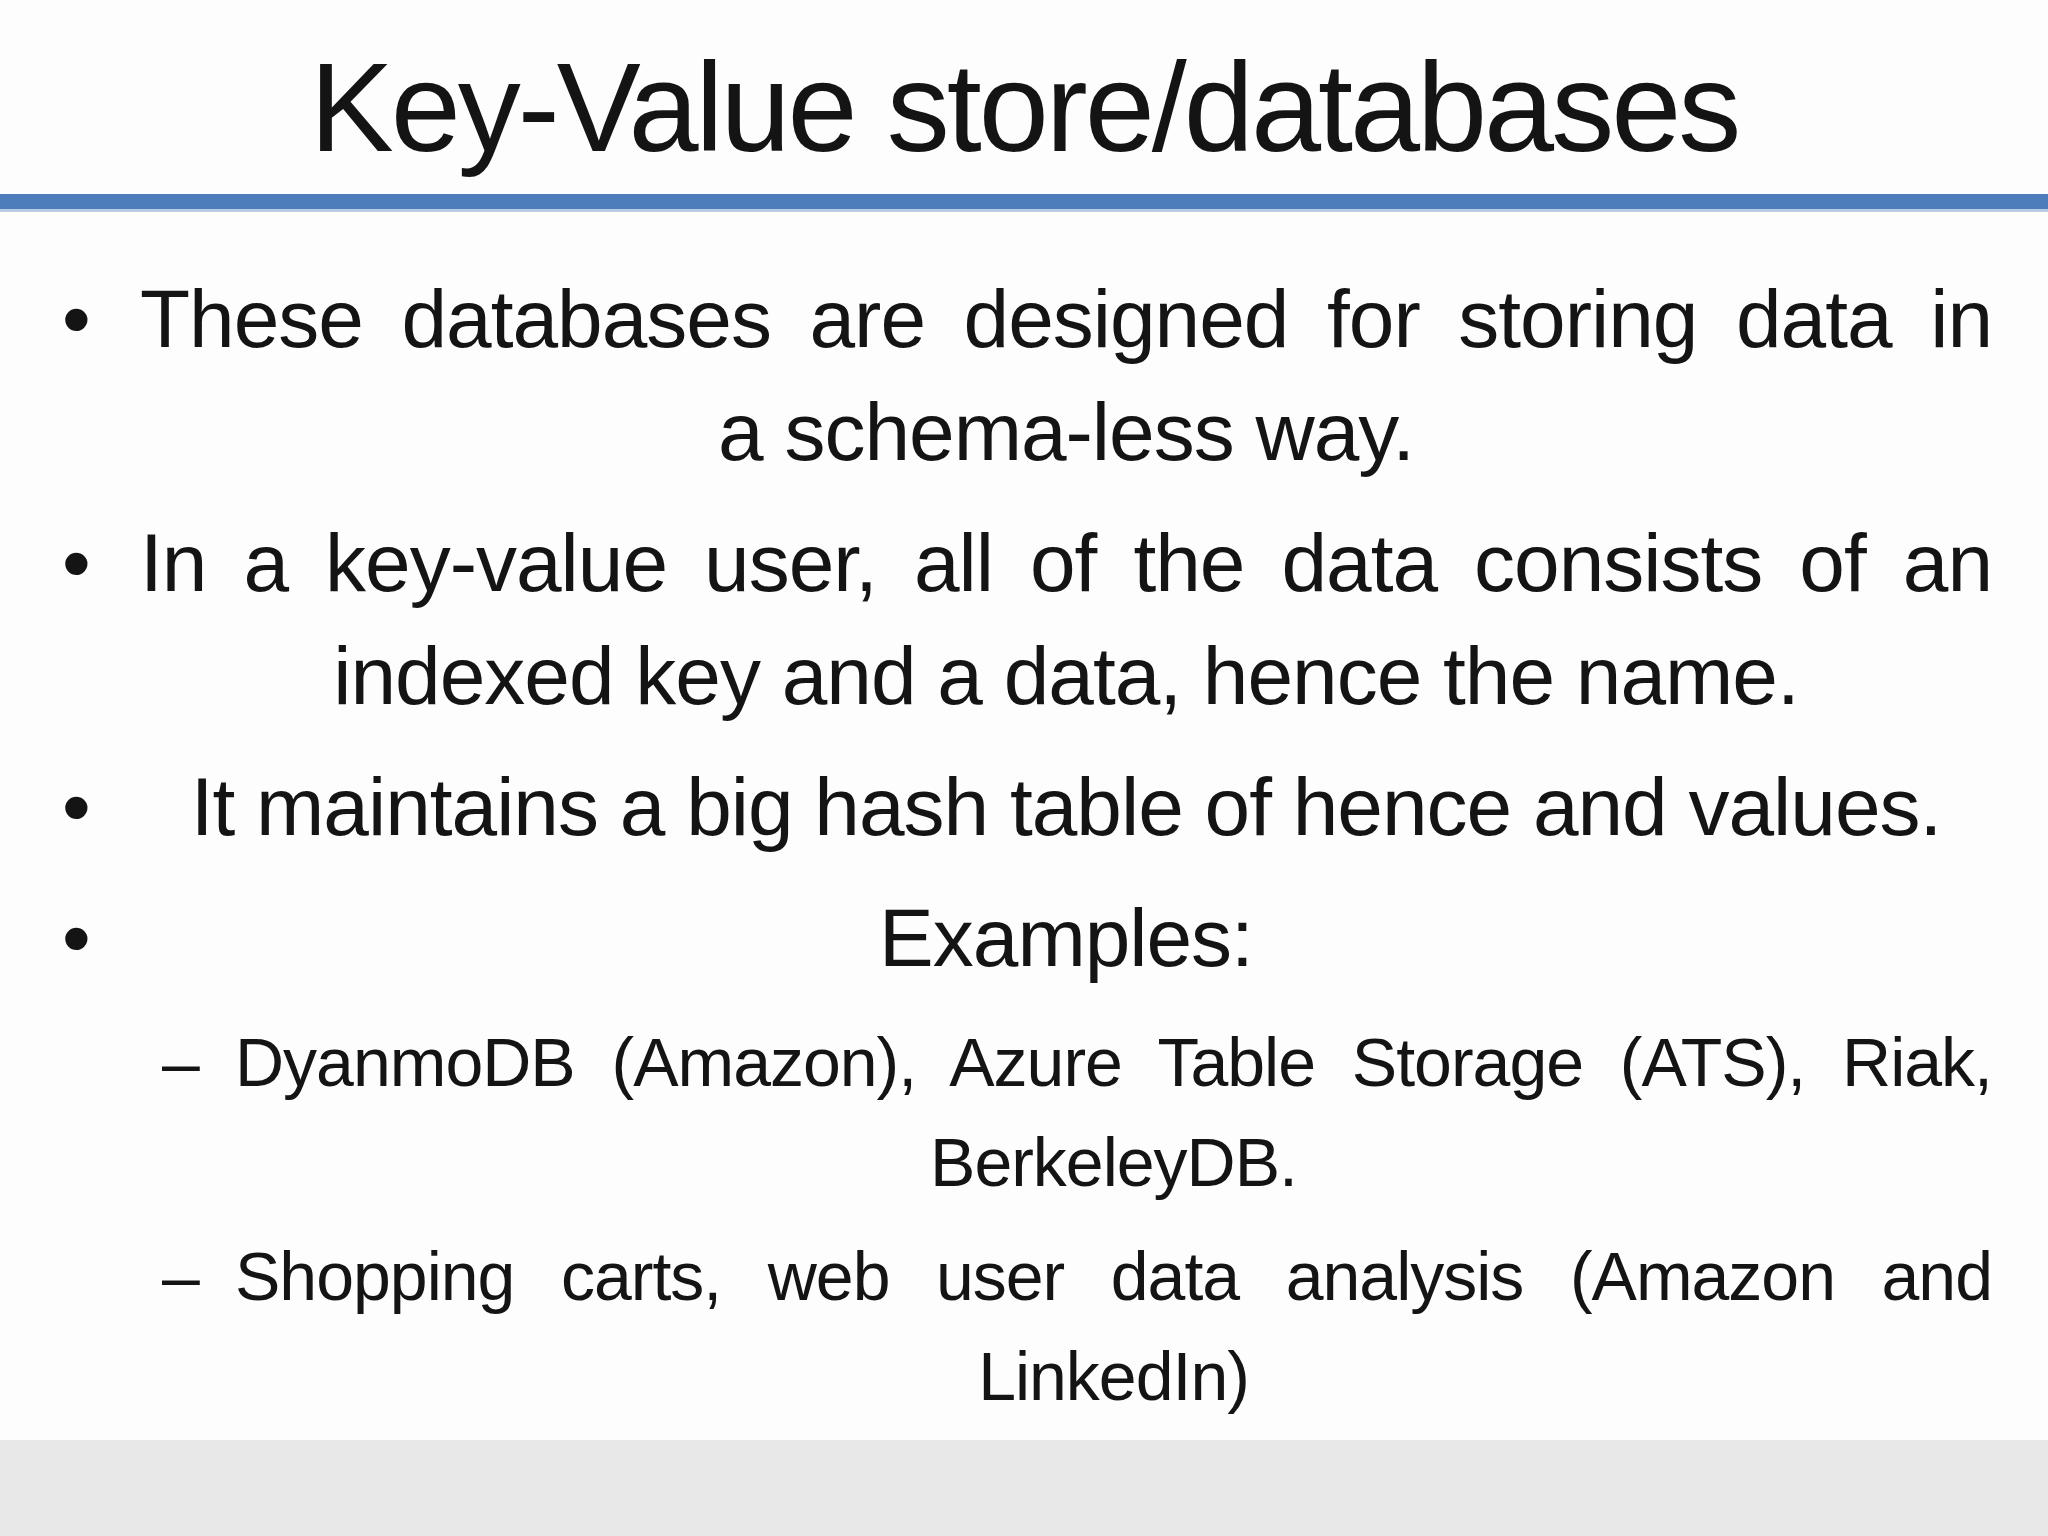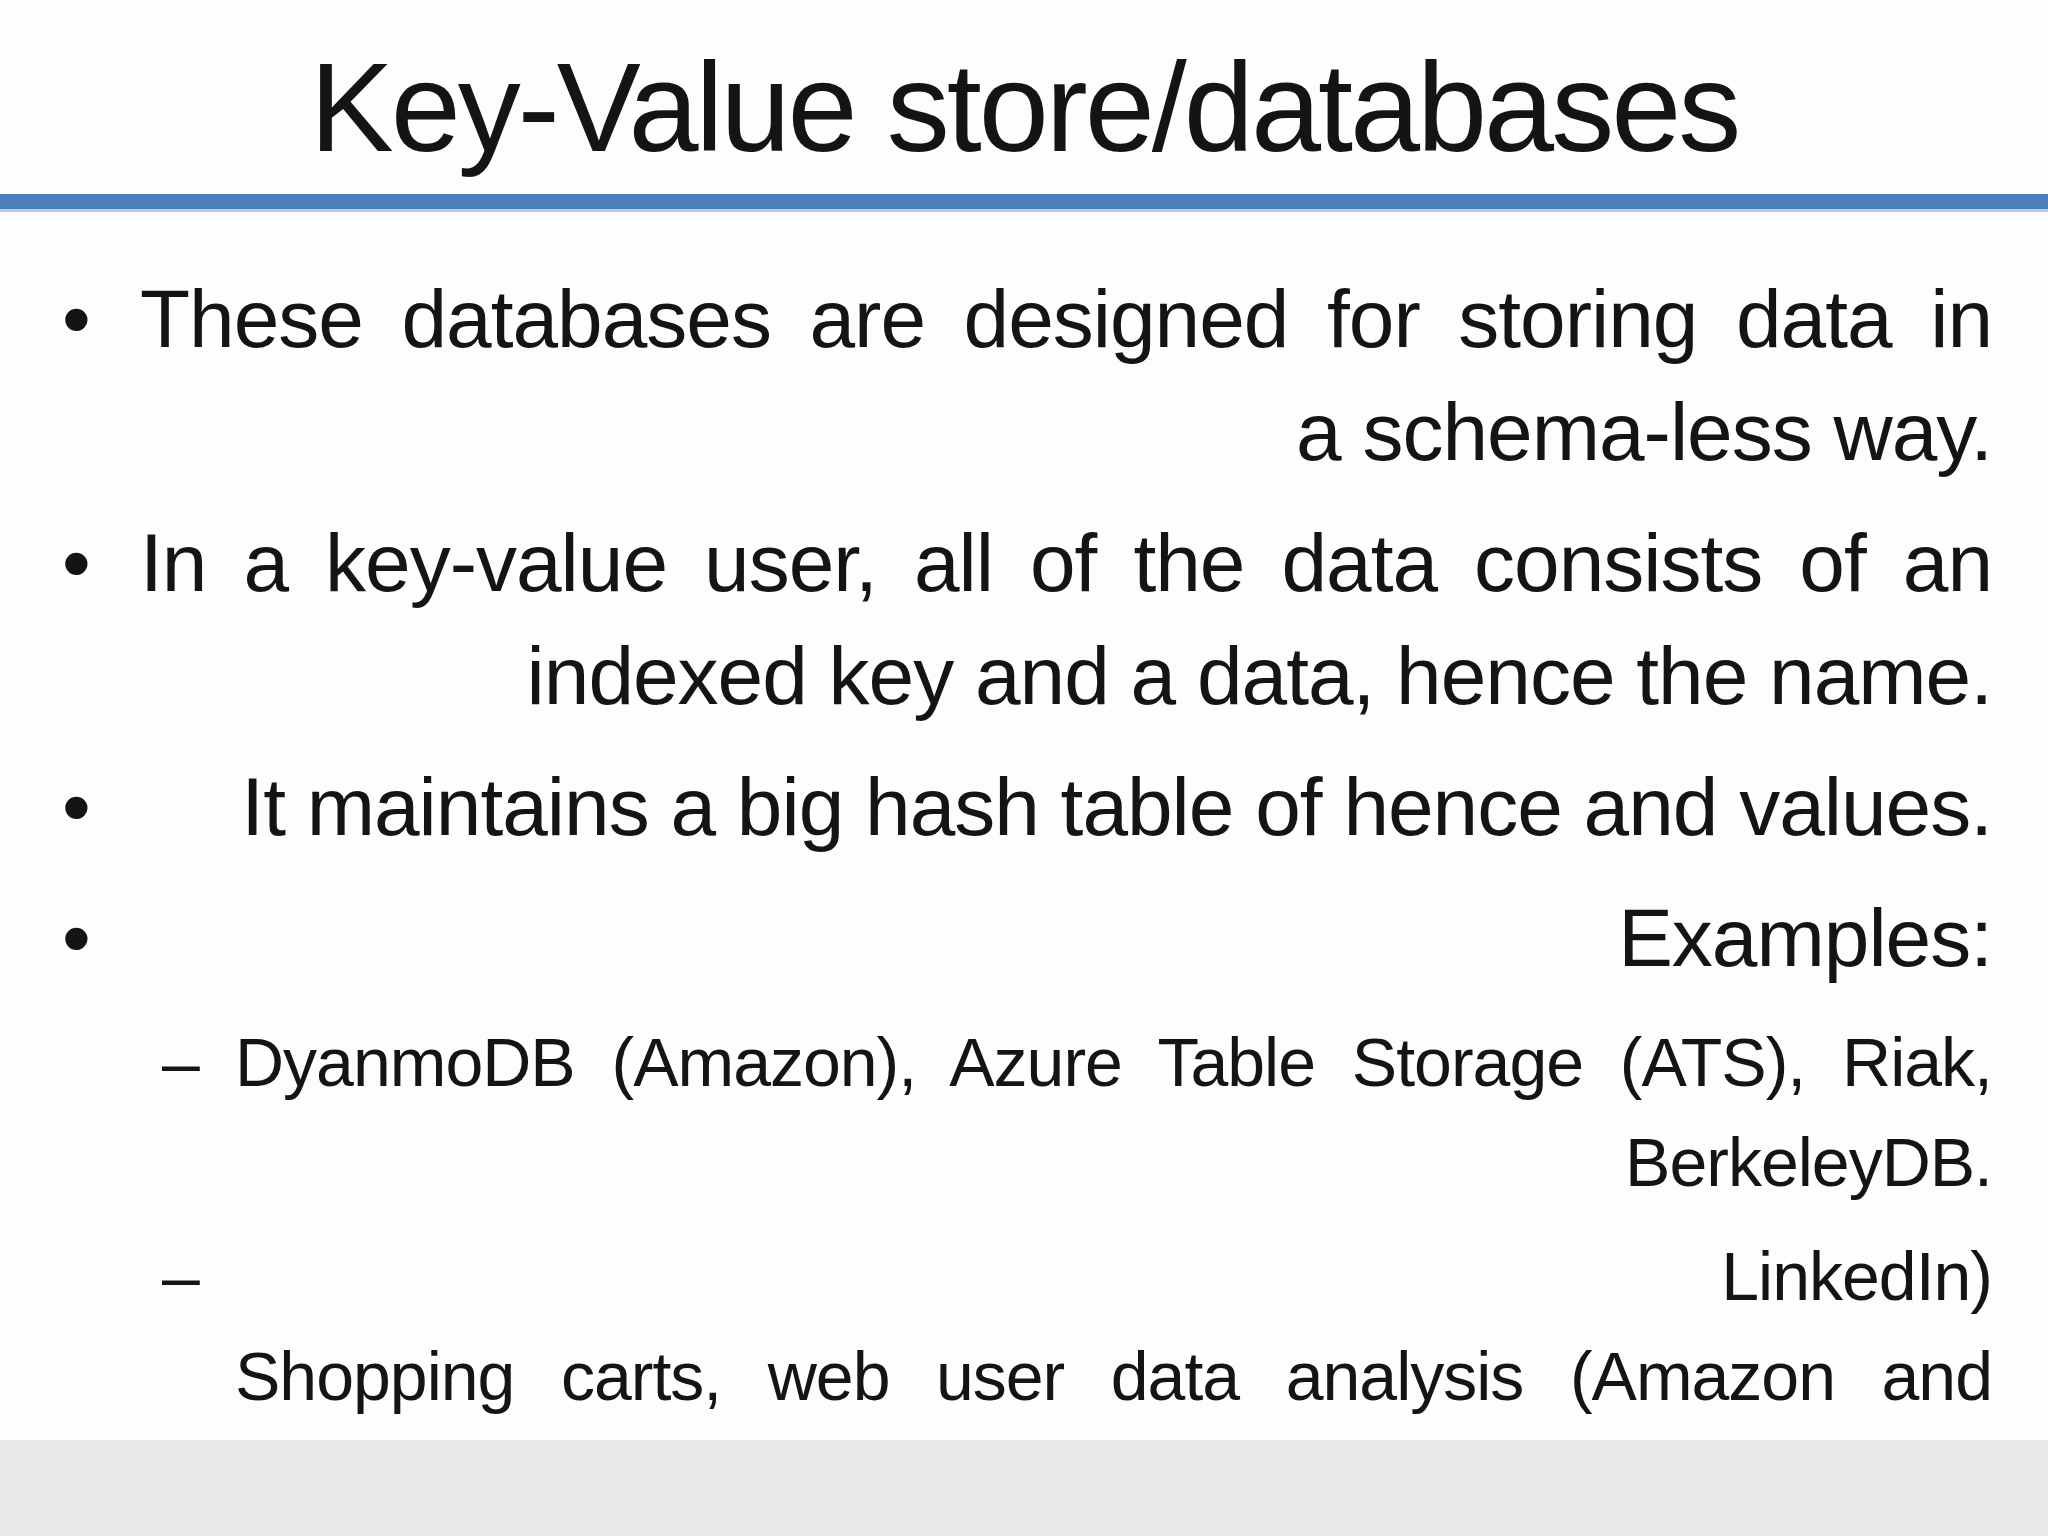--- a/index.html
+++ b/index.html
@@ -59,21 +59,21 @@
   }
   .bullet.l2 > .marker {
     flex: none;
     width: 73px;
   }
   .lines {
     flex: 1;
     min-width: 0;
   }
   .line {
-    text-align: right;
+    text-align: center;
   }
   .line.j {
     text-align: justify;
     text-align-last: justify;
   }
 </style>
 </head>
 <body>
 
 <div class="slide" style="background: rgb(253, 253, 253); color: rgb(20, 20, 20);">
@@ -109,18 +109,18 @@
       <div class="bullet l2">
         <span class="marker">–</span>
         <div class="lines">
           <div class="line j">DyanmoDB (Amazon), Azure Table Storage (ATS), Riak,</div>
           <div class="line">BerkeleyDB.</div>
         </div>
       </div>
       <div class="bullet l2">
         <span class="marker">–</span>
         <div class="lines">
+          <div class="line j">Shopping carts, web user data analysis (Amazon and</div>
           <div class="line">LinkedIn)</div>
-          <div class="line j">Shopping carts, web user data analysis (Amazon and</div>
         </div>
       </div>
     </div>
 </div>
 
 </body></html>

